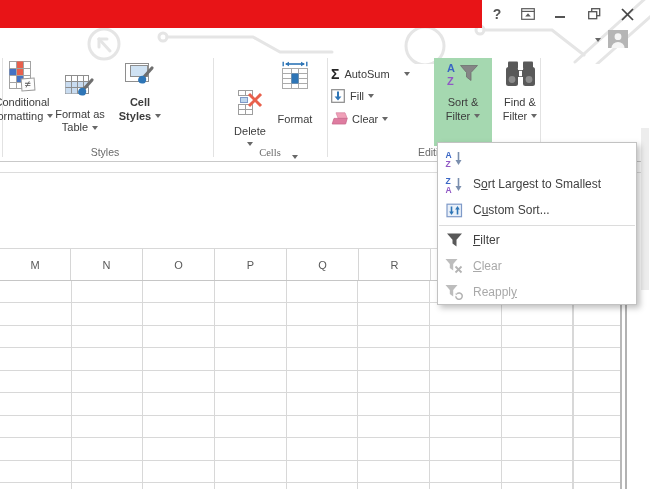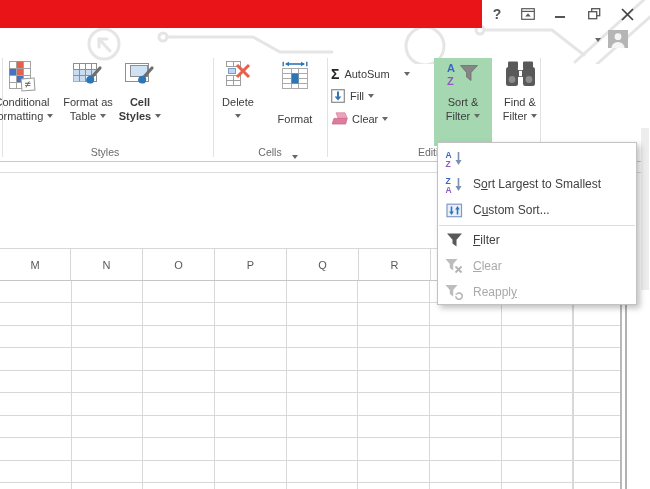--- a/index.html
+++ b/index.html
@@ -139,21 +139,21 @@
     </div>
     <div class="blabel">
         <span>Conditional</span>
       </div>
     <div class="blabel">
         <span>Formatting</span>
         <span class="dar in"></span>
       </div>
   </div>
 
-  <div class="abs bigbtn" style="left:56px;width:64px;">
+  <div class="abs bigbtn" style="left:48px;width:64px;justify-content:center;">
     <div class="bicon">
       <svg width="30" height="30" viewBox="0 0 30 30">
         <rect x="0.5" y="2.5" width="23" height="18" fill="#fff" stroke="#8e8e8e"></rect>
         <rect x="0.5" y="8.5" width="23" height="6" fill="#c9dcf0"></rect>
         <rect x="0.5" y="14.5" width="12" height="6" fill="#c9dcf0"></rect>
         <line x1="0.5" y1="8.5" x2="23.5" y2="8.5" stroke="#8e8e8e"></line>
         <line x1="0.5" y1="14.5" x2="23.5" y2="14.5" stroke="#8e8e8e"></line>
         <line x1="6.5" y1="2.5" x2="6.5" y2="20.5" stroke="#8e8e8e"></line>
         <line x1="12.5" y1="2.5" x2="12.5" y2="20.5" stroke="#8e8e8e"></line>
         <line x1="18.5" y1="2.5" x2="18.5" y2="20.5" stroke="#8e8e8e"></line>
@@ -183,21 +183,21 @@
         <span>Cell</span>
       </div>
     <div class="blabel">
         <span>Styles</span>
         <span class="dar in"></span>
       </div>
   </div>
   <div class="abs glabel" style="left:75px;width:60px;">Styles</div>
 
 
-  <div class="abs bigbtn" style="left:216px;width:44px;">
+  <div class="abs bigbtn" style="left:228px;width:44px;justify-content:flex-end;">
     <div class="bicon">
       <svg width="28" height="25" viewBox="0 0 28 25">
         <rect x="2.5" y="0.5" width="7" height="5" fill="#fff" stroke="#9e9e9e"></rect>
         <rect x="9.5" y="0.5" width="7" height="5" fill="#fff" stroke="#9e9e9e"></rect>
         <rect x="4.5" y="7.5" width="7" height="5" fill="#bdd7ee" stroke="#7f9ac8"></rect>
         <rect x="2.5" y="14.5" width="14" height="10" fill="#fff" stroke="#9e9e9e"></rect>
         <line x1="9.5" y1="14.5" x2="9.5" y2="24.5" stroke="#9e9e9e"></line>
         <line x1="2.5" y1="19.5" x2="16.5" y2="19.5" stroke="#9e9e9e"></line>
         <line x1="13" y1="4" x2="25" y2="16" stroke="#e8604c" stroke-width="3"></line>
         <line x1="25" y1="4" x2="13" y2="16" stroke="#e8604c" stroke-width="3"></line>
@@ -224,21 +224,21 @@
         <line x1="9.5" y1="7.5" x2="9.5" y2="27.5" stroke="#ababab"></line>
         <line x1="16.5" y1="7.5" x2="16.5" y2="27.5" stroke="#ababab"></line>
         <rect x="9.5" y="12.5" width="7" height="10" fill="#2e75b6"></rect>
       </svg>
     </div>
     <div class="blabel">
         <span>Format</span>
       </div>
     <div class="dar below"></div>
   </div>
-  <div class="abs glabel" style="left:240px;width:60px;">Cells</div>
+  <div class="abs glabel" style="left:240px;width:60px;font-family:Liberation Serif, serif;">Cells</div>
 
   <div class="abs smallbtn" style="top:65px;">
     <span class="sigma">Σ</span>
     <span>AutoSum</span>
     <span class="dar" style="margin-left:14px;"></span>
   </div>
   <div class="abs smallbtn" style="top:87px;justify-content:center;">
     <svg width="14" height="14" viewBox="0 0 14 14" style="margin-right:5px;">
       <rect x="0.7" y="0.7" width="12.6" height="12.6" fill="#fff" stroke="#8a8a8a" stroke-width="1.2"></rect>
       <line x1="7" y1="2.5" x2="7" y2="8" stroke="#2e75b6" stroke-width="2"></line>

